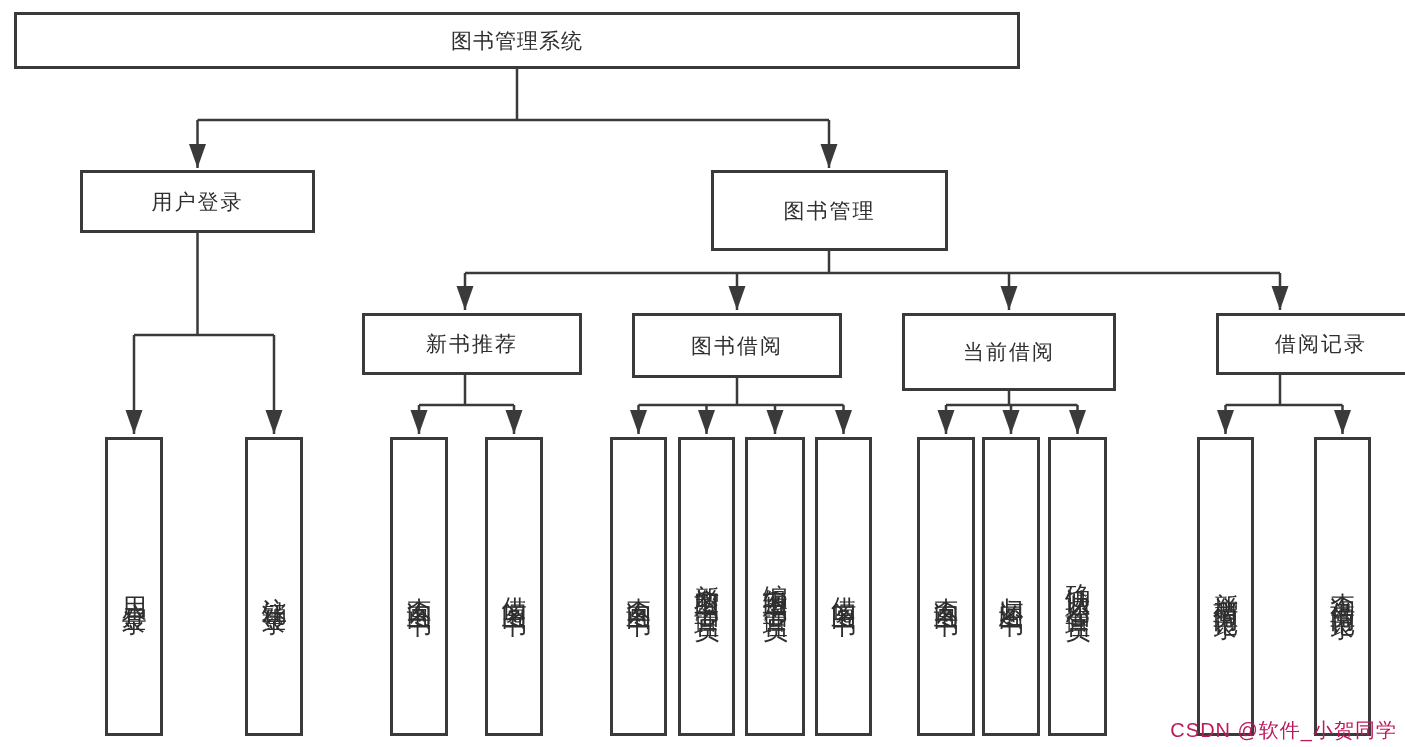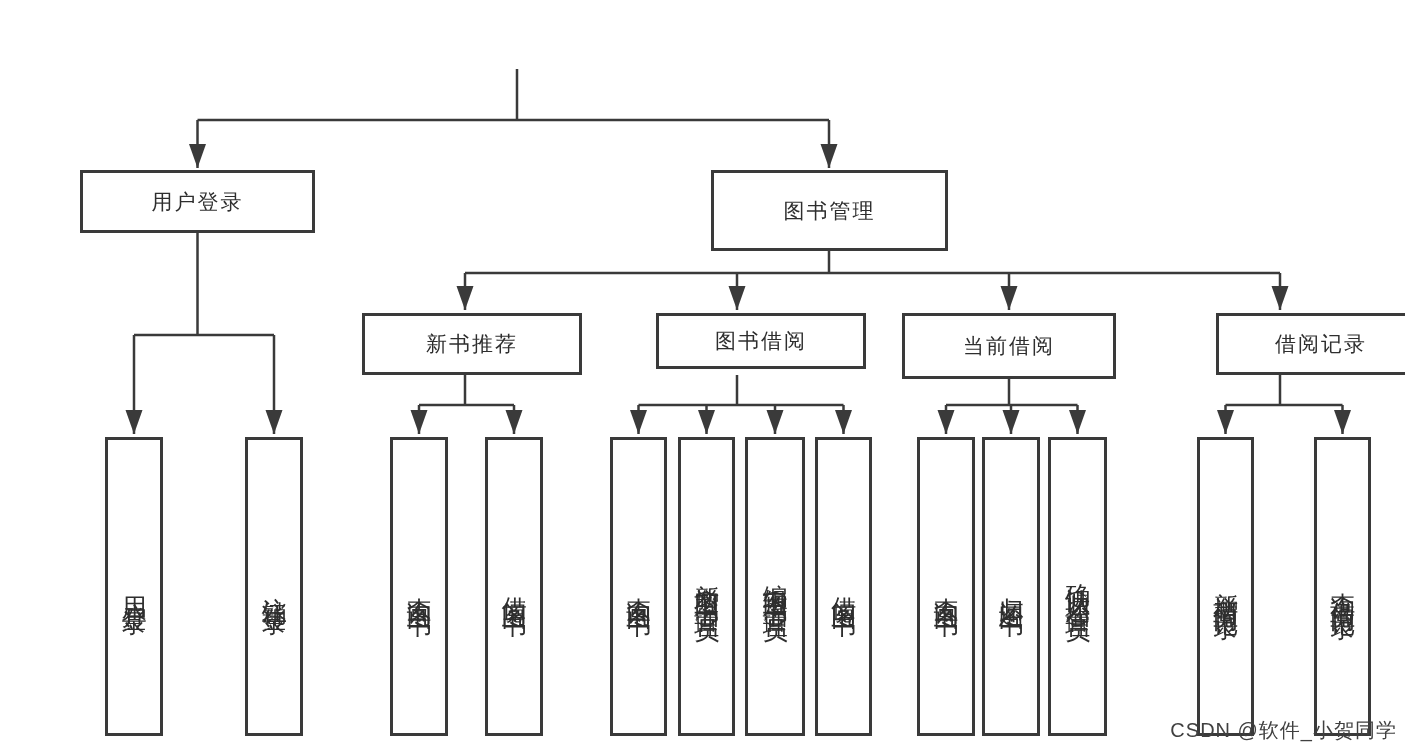--- a/index.html
+++ b/index.html
@@ -49,21 +49,21 @@
     letter-spacing: 5px;
     line-height: 1.1;
     white-space: nowrap;
   }
   .watermark {
     position: absolute;
     right: 8px;
     bottom: 3px;
     font-size: 20px;
     letter-spacing: 1px;
-    color: #404040;
+    color: #be185d;
     z-index: 5;
     white-space: nowrap;
   }
 </style>
 </head>
 <body>
 
 <div class="stage">
 
   <svg class="connectors" width="1405" height="747" viewBox="0 0 1405 747">
@@ -102,35 +102,38 @@
       <line x1="946" y1="405" x2="946" y2="434" marker-end="url(#arrow)"></line>
       <line x1="1011" y1="405" x2="1011" y2="434" marker-end="url(#arrow)"></line>
       <line x1="1077.5" y1="405" x2="1077.5" y2="434" marker-end="url(#arrow)"></line>
 
       <path d="M1280 375 V405 M1225.5 405 H1342.5"></path>
       <line x1="1225.5" y1="405" x2="1225.5" y2="434" marker-end="url(#arrow)"></line>
       <line x1="1342.5" y1="405" x2="1342.5" y2="434" marker-end="url(#arrow)"></line>
     </g>
   </svg>
 
+  <div class="box" style="left:14px; top:12px; width:1006px; height:57px;">
+    <span class="root-label">图书管理系统</span>
+  </div>
 
   <div class="box" style="left:80px; top:170px; width:235px; height:63px;">
     <span class="h-label">用户登录</span>
   </div>
   <div class="box" style="left:711px; top:170px; width:237px; height:81px;">
     <span class="h-label">图书管理</span>
   </div>
 
   <div class="box" style="left:362px; top:313px; width:220px; height:62px;">
     <span class="h-label">新书推荐</span>
   </div>
-  <div class="box" style="left:656px; top:313px; width:210px; height:56px;">
+  <div class="box" style="left:632px; top:313px; width:210px; height:65px;">
     <span class="h-label">图书借阅</span>
   </div>
-  <div class="box" style="left:902px; top:313px; width:214px; height:66px;">
+  <div class="box" style="left:902px; top:313px; width:214px; height:78px;">
     <span class="h-label">当前借阅</span>
   </div>
   <div class="box" style="left:1175px; top:313px; width:210px; height:62px;margin-left:41px;">
     <span class="h-label">借阅记录</span>
   </div>
 
   <div class="box" style="left:105px; top:437px; width:58px; height:299px;">
     <span class="v-label">用户登录</span>
   </div>
   <div class="box" style="left:245px; top:437px; width:58px; height:299px;">

